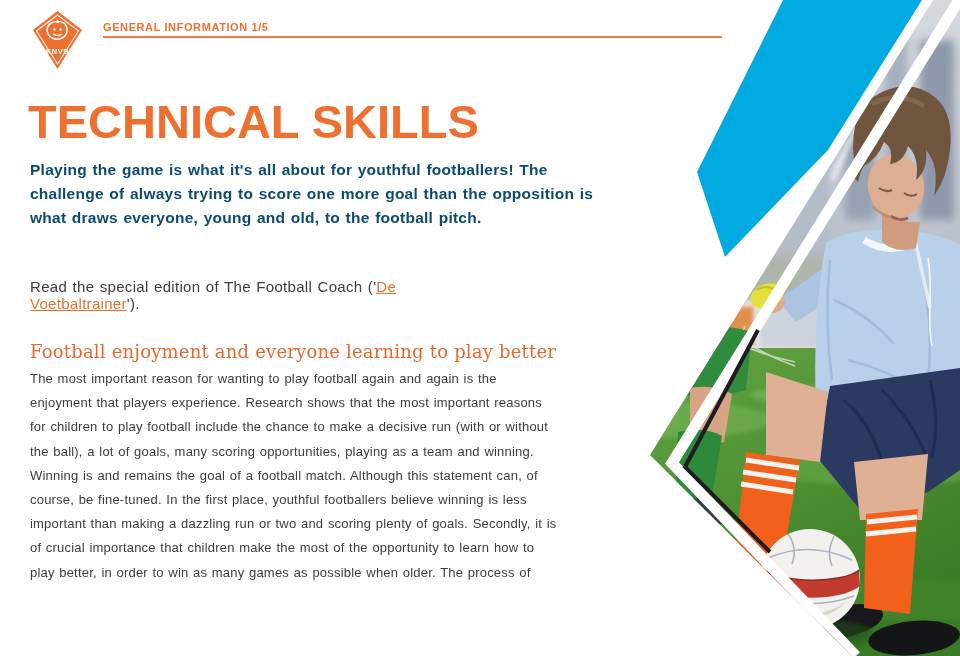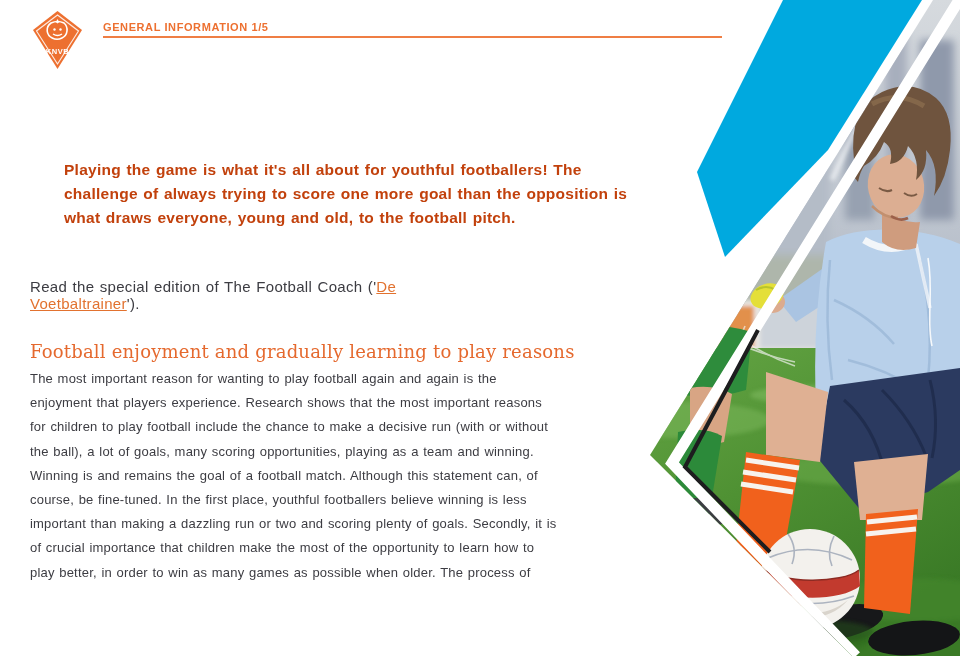--- a/index.html
+++ b/index.html
@@ -11,22 +11,22 @@
   .logo { position:absolute; left:29px; top:10px; width:57px; height:60px; }
   .kicker { position:absolute; left:103px; top:21px; font-size:11px; font-weight:bold;
             letter-spacing:.6px; color:#ED7030;text-align:center; }
   .rule { position:absolute; left:103px; top:36px; width:619px; height:2px;
           background:#ED7030; opacity:.9; }
 
   
   h1.title { position:absolute; left:28px; top:94px; font-size:47px; font-weight:bold;
              color:#ED7030; letter-spacing:0px; white-space:nowrap; }
   p.intro { position:absolute; left:30px; top:158px; width:572px; font-size:15.5px;
-            font-weight:bold; color:#c2410c; line-height:24px; letter-spacing:.25px;
-            word-spacing:1px;margin-left:34px; }
+            font-weight:bold; color:#0c4a6e; line-height:24px; letter-spacing:.25px;
+            word-spacing:1px; }
   p.readline { position:absolute; left:30px; top:278px; width:430px; font-size:15px;
                color:#3c3c42; line-height:17px; letter-spacing:.3px; word-spacing:1px; }
   a.voet-link { color:#E2722F; text-decoration:underline; cursor:pointer; }
   h2.subhead { position:absolute; left:30px; top:341px; font-size:18px; font-weight:normal;
                font-family:"DejaVu Serif", serif; color:#E5692E; letter-spacing:.2px;
                white-space:nowrap; }
   p.bodytext { position:absolute; left:30px; top:367px; width:528px; font-size:13px;
                color:#3c3c42; line-height:24.2px; letter-spacing:.2px; word-spacing:.8px; }
 
   
@@ -47,26 +47,27 @@
       <circle cx="25.5" cy="19.5" r="1.2"></circle>
       <circle cx="31.5" cy="19.5" r="1.2"></circle>
       <path d="M24,24 q4.5,3 9,0" fill="none" stroke="#ffffff" stroke-width="1.4"></path>
     </g>
     <text x="28.5" y="44" text-anchor="middle" font-size="7.5" font-weight="bold" font-family="Liberation Sans, sans-serif" fill="#ffffff" letter-spacing="0.5">KNVB</text>
   </svg>
 
   <div class="kicker">GENERAL INFORMATION 1/5</div>
   <div class="rule"></div>
 
+  <h1 class="title">TECHNICAL SKILLS</h1>
 
   <p class="intro">Playing the game is what it's all about for youthful footballers! The challenge of always trying to score one more goal than the opposition is what draws everyone, young and old, to the football pitch.</p>
 
   <p class="readline"><span>Read the special edition of The Football Coach ('</span><a class="voet-link" href="#">De Voetbaltrainer</a><span>').</span></p>
 
-  <h2 class="subhead">Football enjoyment and gradually learning to play reasons</h2>
+  <h2 class="subhead">Football enjoyment and everyone learning to play better</h2>
 
   <p class="bodytext">The most important reason for wanting to play football again and again is the enjoyment that players experience. Research shows that the most important reasons for children to play football include the chance to make a decisive run (with or without the ball), a lot of goals, many scoring opportunities, playing as a team and winning. Winning is and remains the goal of a football match. Although this statement can, of course, be fine-tuned. In the first place, youthful footballers believe winning is less important than making a dazzling run or two and scoring plenty of goals. Secondly, it is of crucial importance that children make the most of the opportunity to learn how to play better, in order to win as many games as possible when older. The process of</p>
 
   <div class="hero">
     <svg width="340" height="656" viewBox="0 0 340 656">
       <defs>
         <clipPath id="photoClip">
             <polygon points="30,455 318,-8 340,-8 340,656 232,656"></polygon>
           </clipPath>
         <filter id="b2" x="-30%" y="-30%" width="160%" height="160%">

